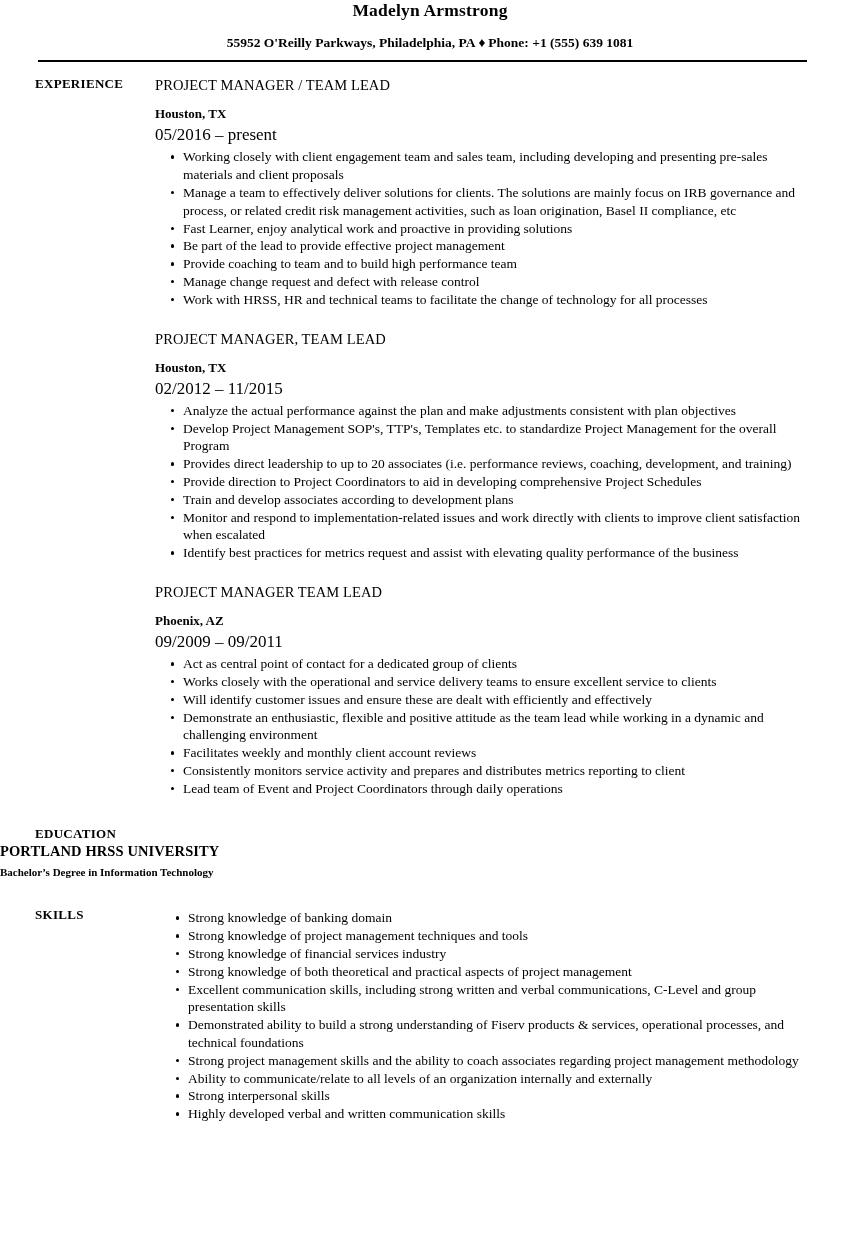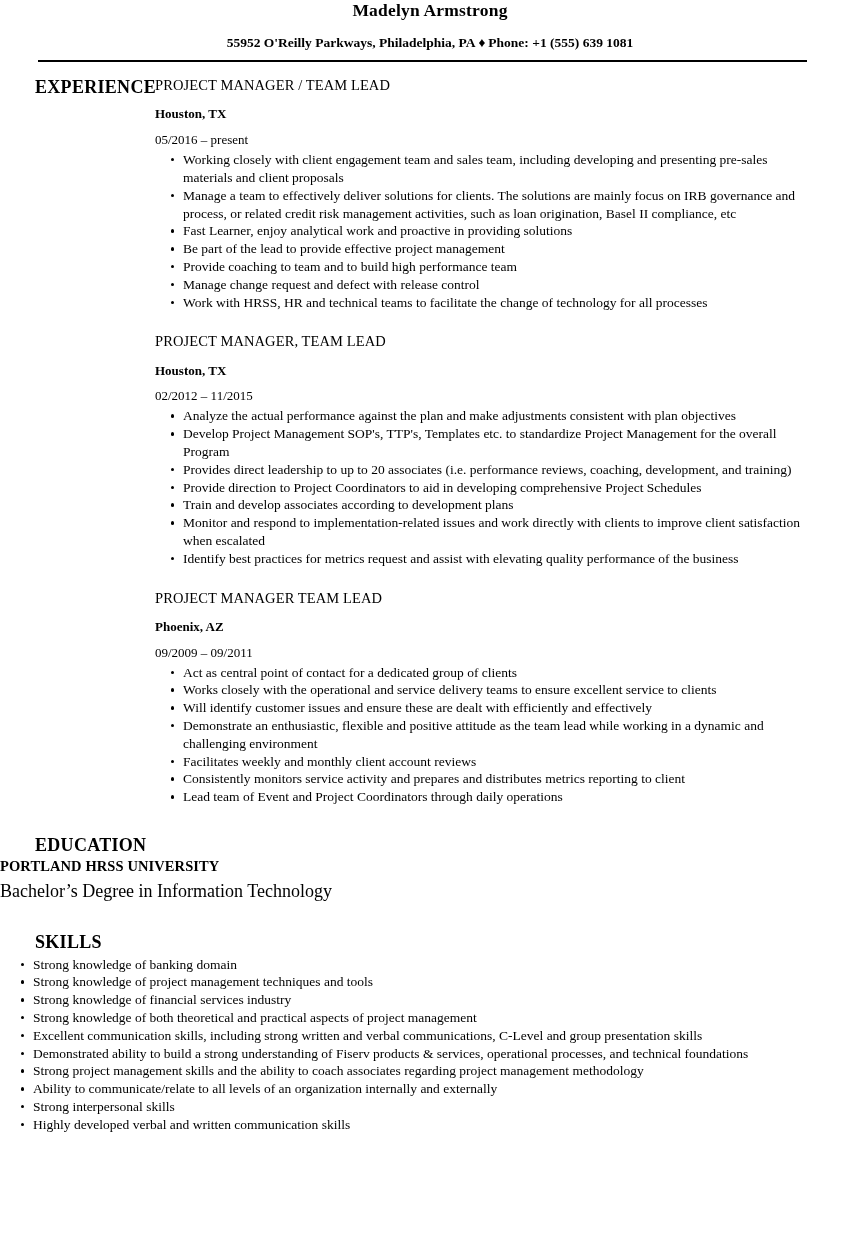--- a/index.html
+++ b/index.html
@@ -53,54 +53,54 @@
   
   .section {
     display: flex;
     align-items: flex-start;
     width: 100%;
   }
   .section-label {
     width: 155px;
     min-width: 155px;
     padding-left: 35px;
-    font-size: 18px;
+    font-size: 13px;
     font-weight: bold;
     letter-spacing: 0.3px;
     line-height: 1.25;
   }
   .section-body {
     flex: 1;
     padding-right: 50px;
   }
 
   #experience-section { margin-top: 14px; }
   #education-section  { margin-top: 28px; flex-direction: column; }
-  #skills-section     { margin-top: 28px; flex-direction: column; }
+  #skills-section     { margin-top: 28px; }
 
   
   .job { margin-bottom: 21px; }
   .job:last-child { margin-bottom: 0; }
 
   .job-title {
     font-size: 14.5px;
     font-weight: normal;
     line-height: 1.25;
     letter-spacing: 0.1px;
   }
   .job-location {
     font-size: 13px;
     font-weight: bold;
     line-height: 1.3;
     margin-top: 12px;
   }
   .job-dates {
-    font-size: 13px;
+    font-size: 17px;
     line-height: 1.3;
-    margin-top: 9px;
+    margin-top: 1px;
   }
 
   
   ul.bullets {
     list-style: none;
     margin: 2px 0 0 0;
     padding: 0;
   }
   ul.bullets li {
     position: relative;
@@ -125,22 +125,22 @@
   ul.skills-bullets li::before { left: 21px; }
 
   
   .edu-school {
     font-size: 14.5px;
     font-weight: bold;
     line-height: 1.25;
     letter-spacing: 0.1px;
   }
   .edu-degree {
-    font-size: 18px;
-    font-weight: normal;
+    font-size: 11px;
+    font-weight: bold;
     line-height: 1.3;
     margin-top: 5px;
   }
 </style>
 </head>
 <body>
 
 <div class="page">
 
   <div class="header">

